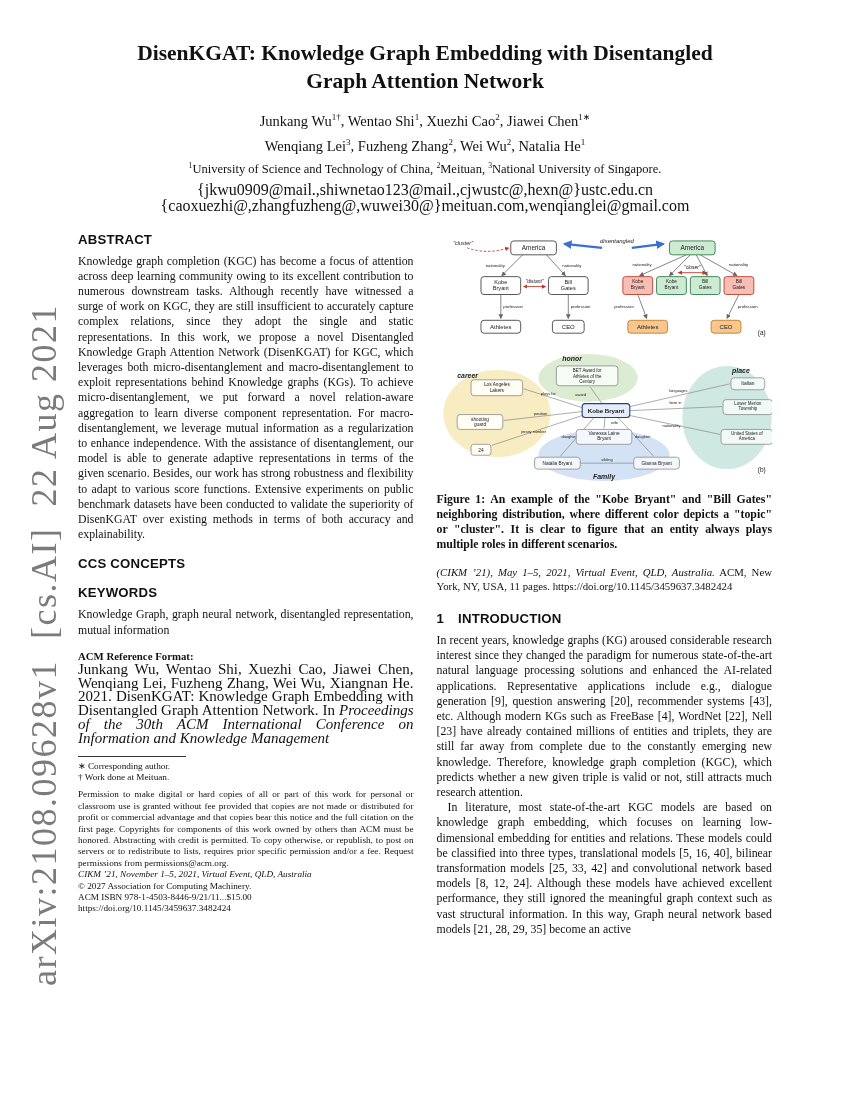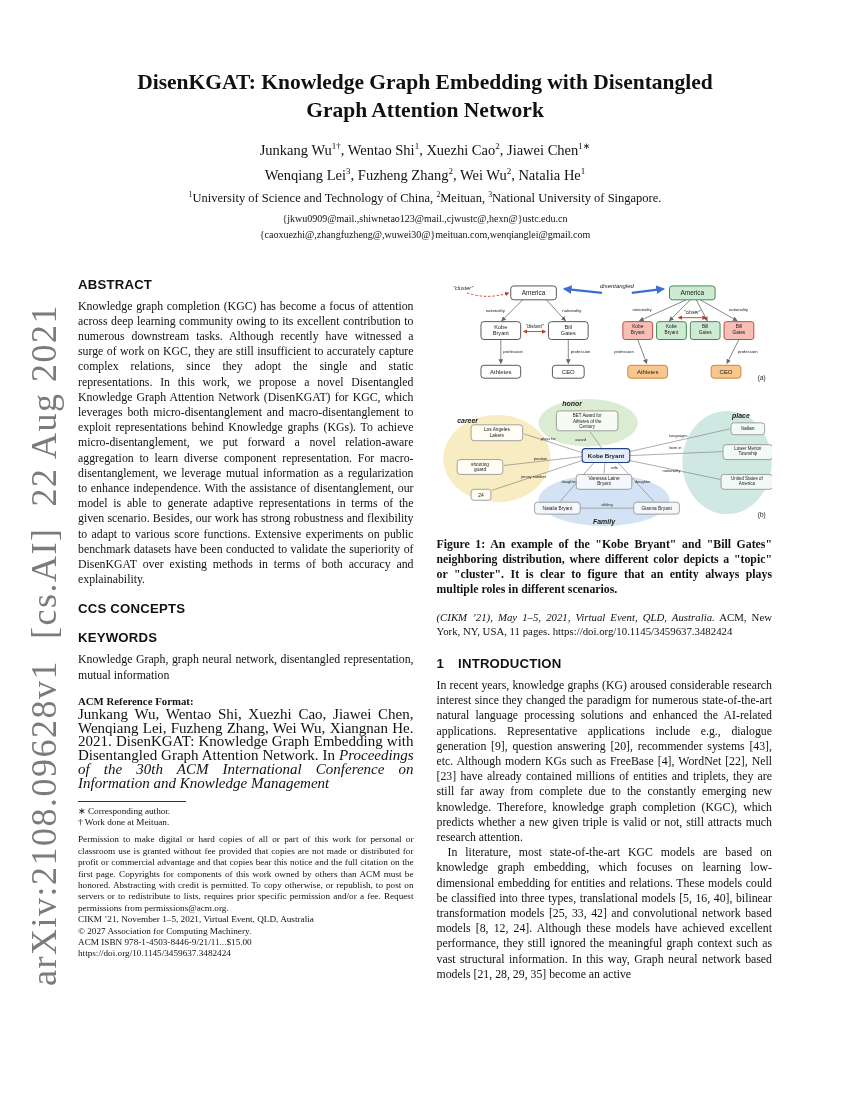--- a/index.html
+++ b/index.html
@@ -7,31 +7,31 @@
   body { font-family:"Liberation Serif", serif; color:#111; }
   .page { position:relative; width:850px; height:1100px; margin:0 auto; background:#fff; overflow:hidden; }
 
   .arxiv-banner{
     position:absolute; left:-325px; top:623px; width:740px; height:44px;
     transform:rotate(-90deg); text-align:center;
     font-size:36px; letter-spacing:1.5px; color:#7b7b7b; white-space:pre;
     font-family:"Liberation Serif", serif;
   }
 
-  .header { text-align:center; padding-top:68px; }
+  .header { text-align:center; padding-top:39px; }
   .title { font-size:21.5px; font-weight:700; line-height:1.32; }
   .title-line { display:block; }
   .authors-group { margin-top:11px;text-align:center; }
   .authors { font-size:14.5px; line-height:21px; }
   .affiliations { font-size:12.5px; margin-top:5px;font-family:Liberation Serif, serif; }
-  .emails { font-size:10px; line-height:16.5px; }
+  .emails { font-size:16px; line-height:16.5px; }
   .emails.first { margin-top:4px; }
   sup { font-size:62%; }
 
-  .columns { display:flex; gap:23px; padding:0 78px; margin-top:32px; align-items:flex-start; }
+  .columns { display:flex; gap:23px; padding:0 78px; margin-top:16px; align-items:flex-start; }
   .col { flex:1; min-width:0; }
 
   .section-heading{
     font-family:"Liberation Sans", sans-serif;
     font-size:13.2px; font-weight:700; letter-spacing:.2px;
     margin:14px 0 7px 0;
   }
   .section-heading.first { margin-top:1px; }
   .section-heading.intro { margin-top:17px; }
   .sec-num { margin-right:14px; }
@@ -40,21 +40,21 @@
   .para-indent{ text-indent:11px; }
   .ccs-line b { font-weight:700; }
 
   .ref-heading{ font-size:10.8px; font-weight:700; margin-top:12px; margin-bottom:1px; }
   .ref-text{ font-size:15px; line-height:13.8px; text-align:justify; }
 
   .footnote-block{ margin-top:10px; font-size:9.2px; line-height:11.4px; color:#111; }
   .fn-rule{ width:108px; border-top:1px solid #333; margin-bottom:4px; }
   .fn-line{ }
   .permission-text{ margin-top:6px; text-align:justify; }
-  .venue{ }
+  .venue{ font-style:italic; }
   .doi{ }
 
   figure { margin:0; }
   .fig-svg { display:block; margin-top:2px; }
   .fig-caption{ font-weight:700; font-size:11.8px; line-height:15.2px; text-align:justify; margin-top:9px; }
   .cikm-note{ font-size:10.8px; line-height:13.8px; text-align:justify; margin-top:14px; }
 
   svg text { font-family:"Liberation Sans", sans-serif; fill:#1a1a1a; }
 </style>
 </head>

